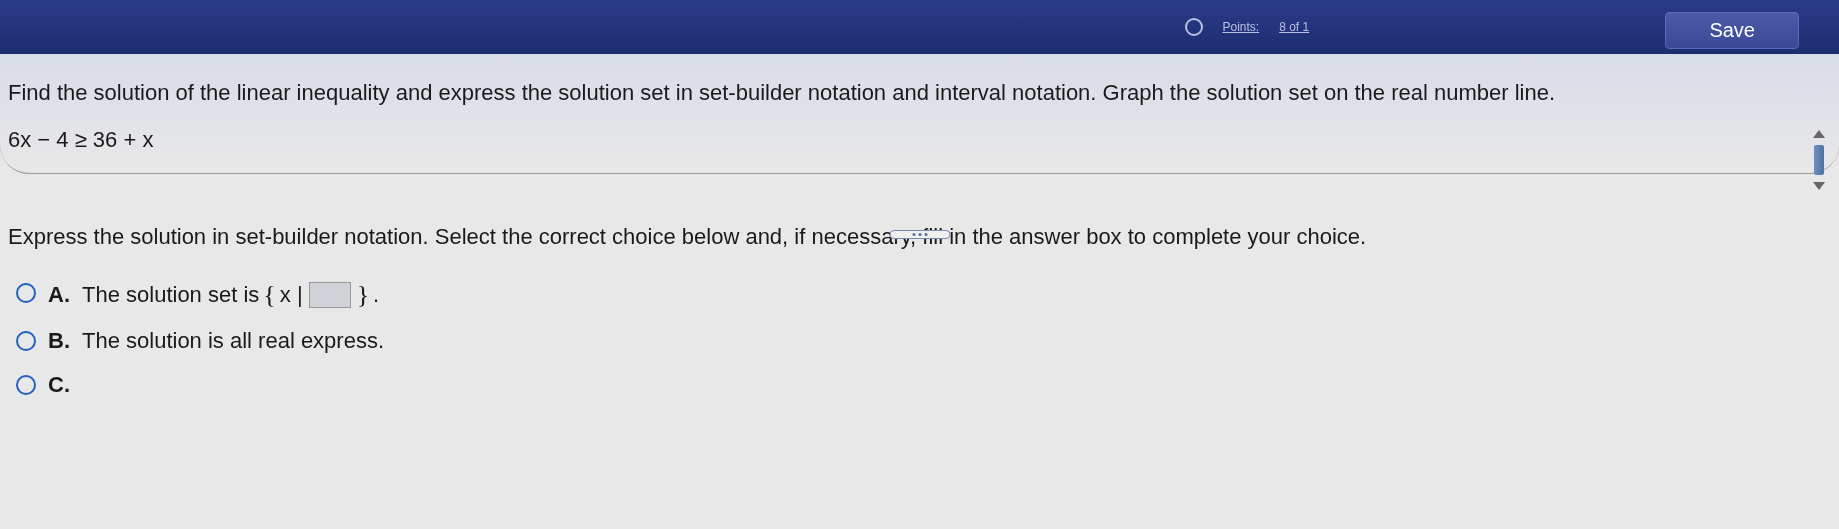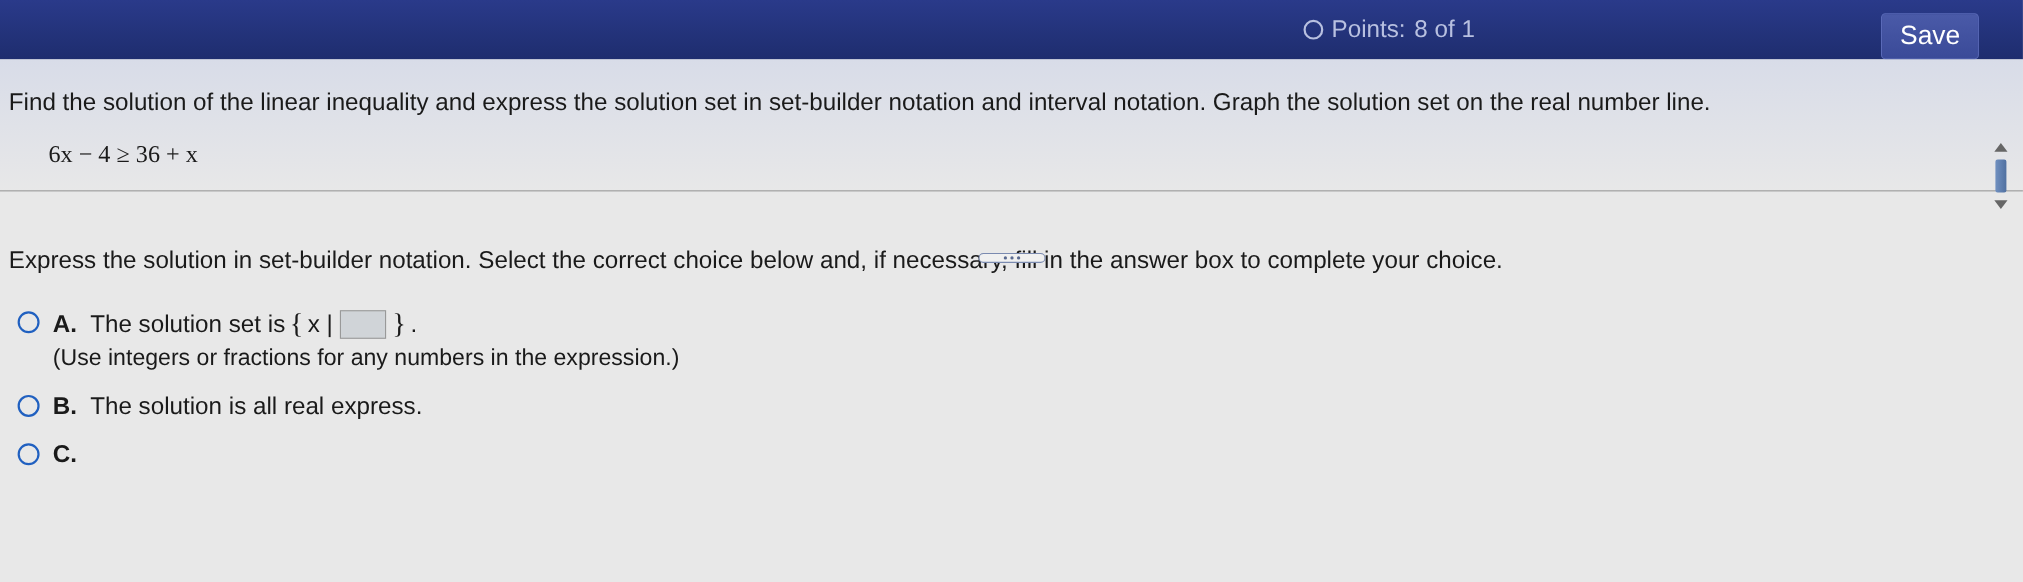--- a/index.html
+++ b/index.html
@@ -22,62 +22,62 @@
       justify-content: space-between;
       padding: 0 20px;
       position: relative;
     }
     .points-container {
       position: absolute;
       left: 50%;
       transform: translateX(265px);
       display: flex;
       align-items: center;
-      gap: 8px;
+      gap: 20px;
       color: #b8c0e0;
-      font-size: 22px;
+      font-size: 12px;
+      text-decoration: underline;
     }
     .circle-icon {
       width: 18px;
       height: 18px;
       border: 2px solid #b8c0e0;
       border-radius: 50%;
     }
     .save-button {
       position: absolute;
       right: 40px;
       top: 12px;
       background: linear-gradient(to bottom, #4a5aa8 0%, #3a4a98 100%);
       border: 1px solid #5a6ab8;
       border-radius: 4px;
       color: #ffffff;
-      font-size: 24px;
-      padding: 6px 16px;
+      font-size: 20px;
+      padding: 6px 43px;
       cursor: pointer;
     }
     .content {
       background: linear-gradient(to bottom, #d8dce8 0%, #e8e8e8 30%);
       padding: 0;
       position: relative;
     }
     .question-section {
       padding: 24px 23px 20px 8px;
       border-bottom: 1px solid #999;
+      border-radius: 29px;
     }
     .question-text {
       font-size: 22px;
       color: #1a1a1a;
       margin-bottom: 18px;
       line-height: 1.4;
     }
     .inequality {
       font-size: 22px;
       color: #1a1a1a;
-      margin-left: 36px;
-      font-family: Liberation Serif, serif;
     }
     .expand-pill {
       position: absolute;
       left: 50%;
       transform: translateX(-50%);
       top: 176px;
       background: #f0f0f0;
       border: 1px solid #7a8ab0;
       border-radius: 16px;
       padding: 2px 22px;
@@ -224,21 +224,20 @@
       <div class="option-content">
         <div class="option-text">
           <span class="option-label">A.</span>
           <span>The solution set is </span>
           <span class="brace">{</span>
           <span>x |</span>
           <span class="answer-box"></span>
           <span class="brace">}</span>
           <span> .</span>
         </div>
-        <div class="option-hint">(Use integers or fractions for any numbers in the expression.)</div>
       </div>
     </div>
 
     <div class="option">
       <div class="radio"></div>
       <div class="option-text">
         <span class="option-label">B.</span>
         <span>The solution is all real express.</span>
       </div>
     </div>

